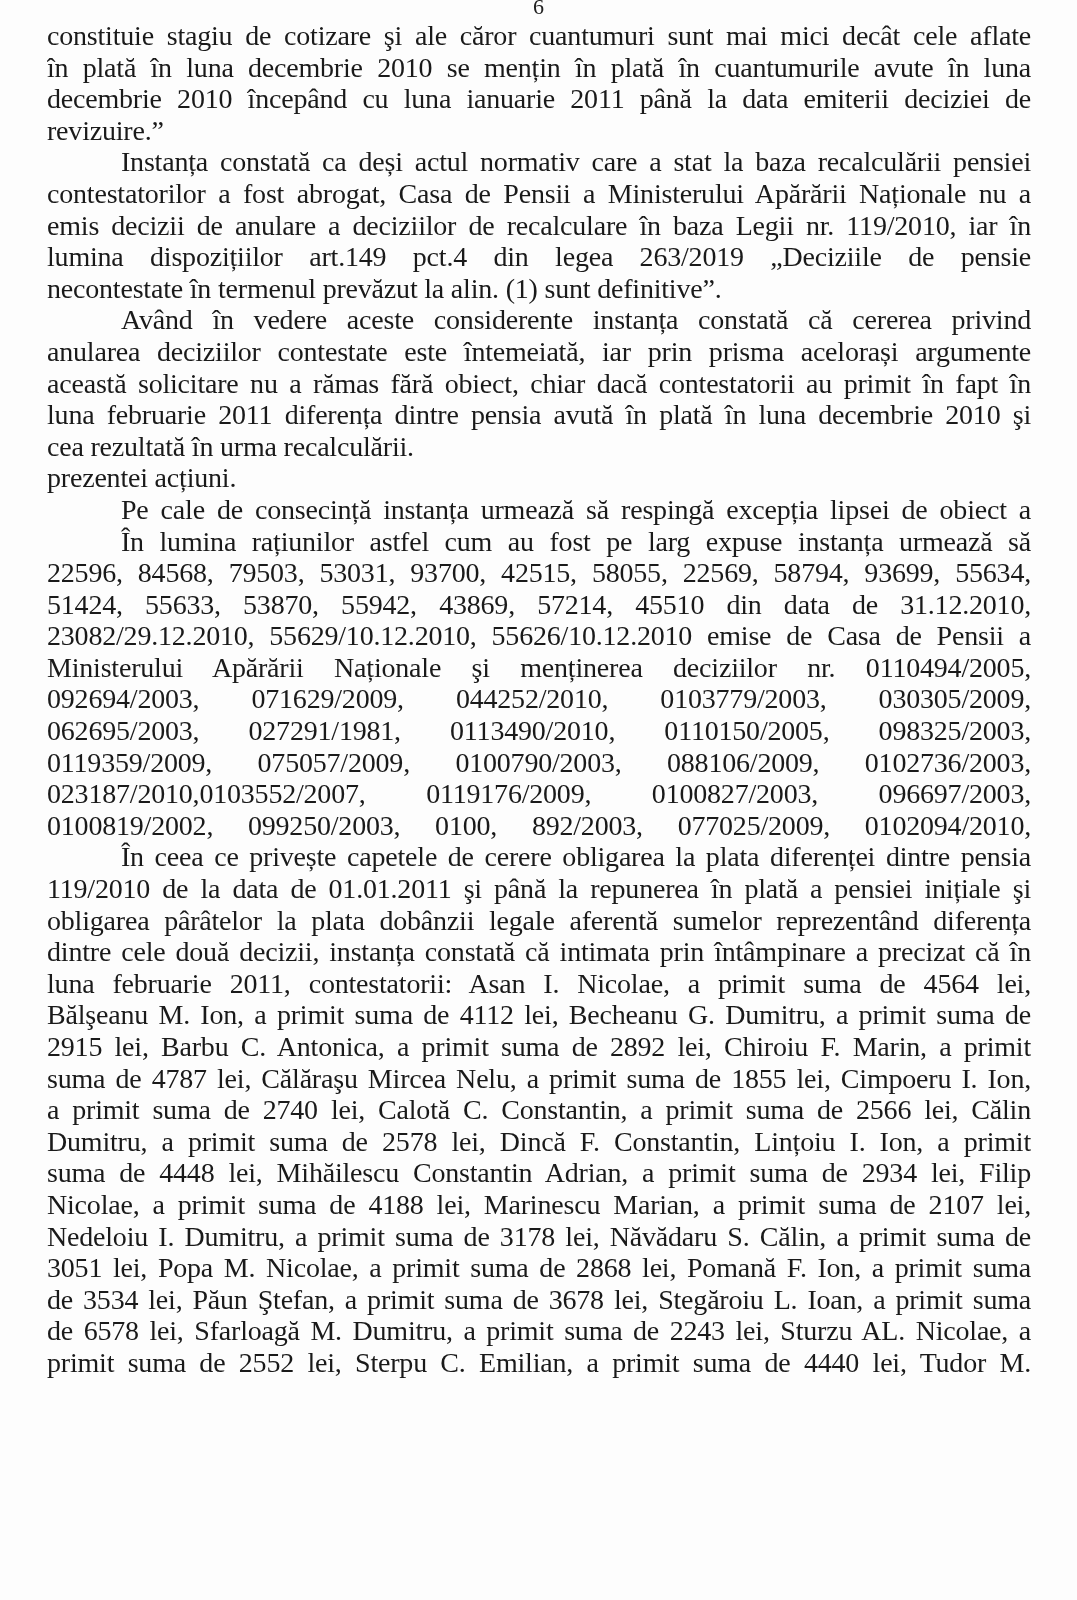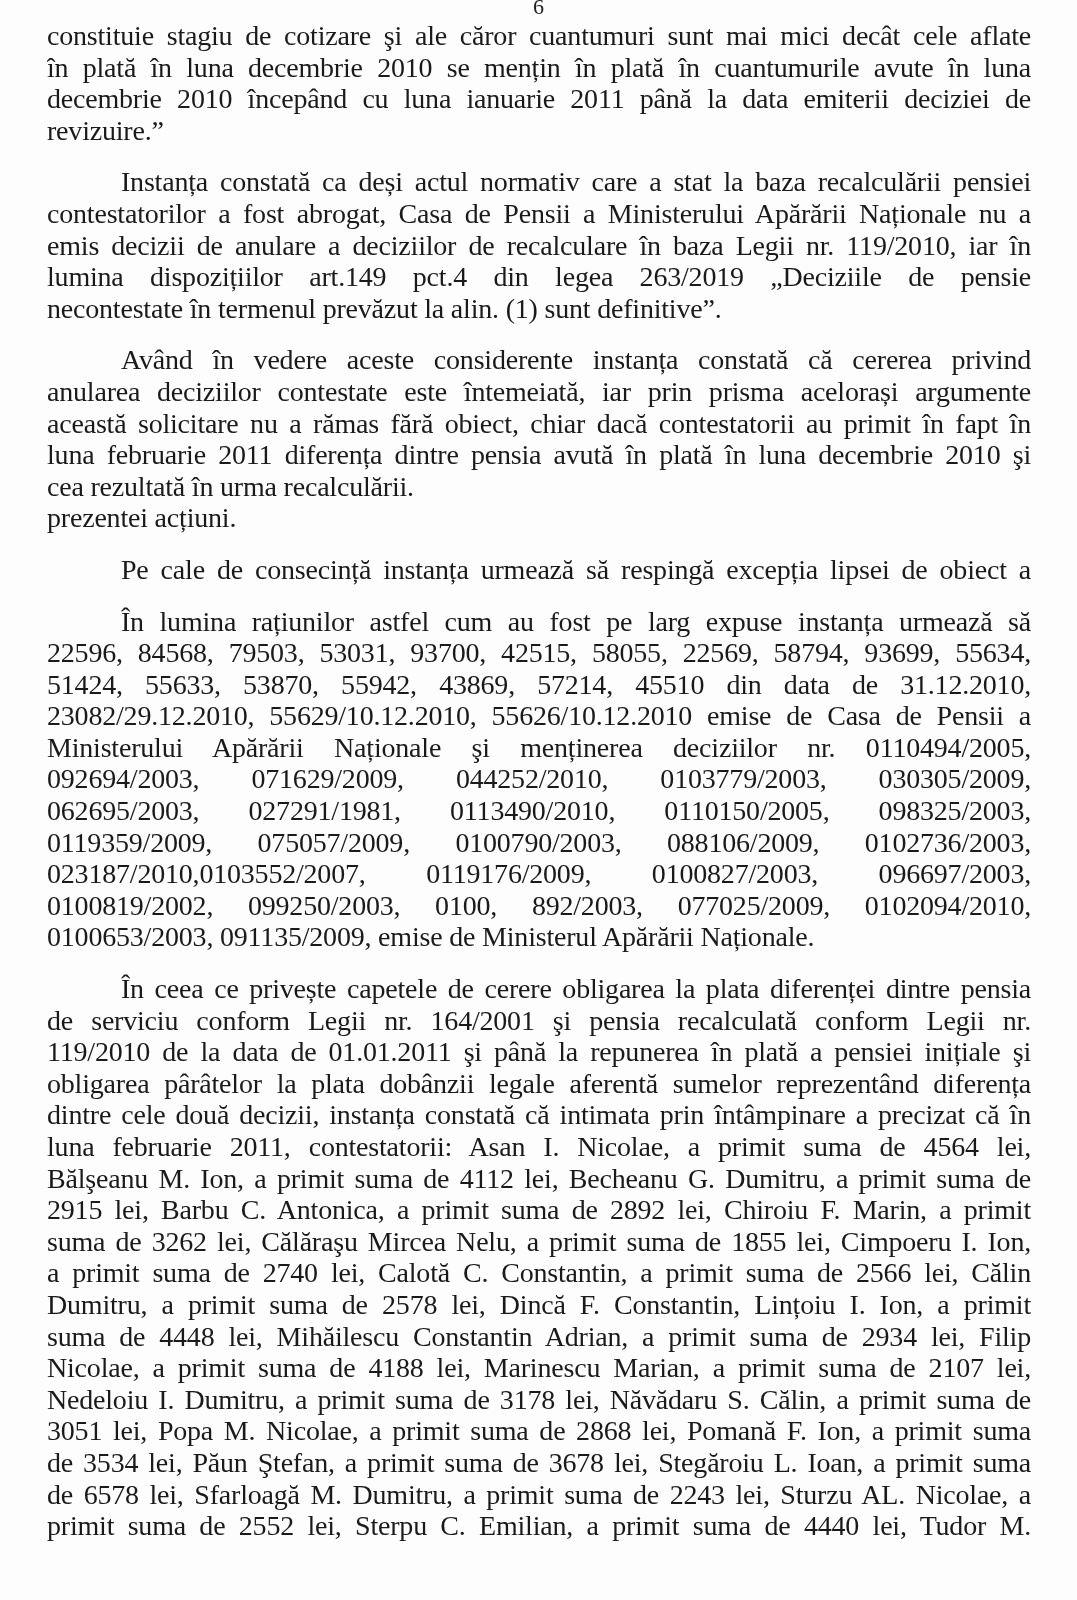--- a/index.html
+++ b/index.html
@@ -15,21 +15,21 @@
   .content {
     position: absolute; left: 47px; top: 20px; width: 984px;
     font-family: "Liberation Serif", serif; font-size: 28px; color: #1a1a1a;
     letter-spacing: -0.2px;
   }
   .line {
     height: 31.6px; line-height: 31.6px; white-space: nowrap;
     text-align: justify; text-align-last: justify; overflow: hidden;
   }
   .line.last { text-align-last: left; }
-  .line.indent { padding-left: 74px; margin-top: 20px; }
+  .line.indent { padding-left: 74px; }
 </style>
 </head>
 <body>
 
 <div class="page">
   <div class="page-number">6</div>
   <div class="content" id="content">
       <div class="paragraph">
         <div class="line">constituie stagiu de cotizare şi ale căror cuantumuri sunt mai mici decât cele aflate</div>
         <div class="line">în plată în luna decembrie 2010 se mențin în plată în cuantumurile avute în luna</div>
@@ -58,32 +58,30 @@
         <div class="line indent">În lumina rațiunilor astfel cum au fost pe larg expuse instanța urmează să</div>
         <div class="line">22596, 84568, 79503, 53031, 93700, 42515, 58055, 22569, 58794, 93699, 55634,</div>
         <div class="line">51424, 55633, 53870, 55942, 43869, 57214, 45510 din data de 31.12.2010,</div>
         <div class="line">23082/29.12.2010, 55629/10.12.2010, 55626/10.12.2010 emise de Casa de Pensii a</div>
         <div class="line">Ministerului Apărării Naționale şi menținerea deciziilor nr. 0110494/2005,</div>
         <div class="line">092694/2003, 071629/2009, 044252/2010, 0103779/2003, 030305/2009,</div>
         <div class="line">062695/2003, 027291/1981, 0113490/2010, 0110150/2005, 098325/2003,</div>
         <div class="line">0119359/2009, 075057/2009, 0100790/2003, 088106/2009, 0102736/2003,</div>
         <div class="line">023187/2010,0103552/2007, 0119176/2009, 0100827/2003, 096697/2003,</div>
         <div class="line">0100819/2002, 099250/2003, 0100, 892/2003, 077025/2009, 0102094/2010,</div>
-        <div class="line last">0100653/2003, 091135/2009, emise de Ministerul Apărării Naționale.</div>
       </div>
       <div class="paragraph">
         <div class="line indent">În ceea ce privește capetele de cerere obligarea la plata diferenței dintre pensia</div>
-        <div class="line">de serviciu conform Legii nr. 164/2001 şi pensia recalculată conform Legii nr.</div>
         <div class="line">119/2010 de la data de 01.01.2011 şi până la repunerea  în  plată a pensiei inițiale şi</div>
         <div class="line">obligarea pârâtelor la plata dobânzii legale aferentă sumelor reprezentând diferența</div>
         <div class="line">dintre cele două decizii, instanța constată că intimata prin întâmpinare a precizat că în</div>
         <div class="line">luna februarie 2011, contestatorii: Asan I. Nicolae, a primit suma de 4564 lei,</div>
         <div class="line">Bălşeanu M. Ion,  a primit suma de 4112 lei, Becheanu G. Dumitru, a primit suma de</div>
         <div class="line">2915 lei, Barbu C. Antonica, a primit suma de 2892 lei, Chiroiu F. Marin, a primit</div>
-        <div class="line">suma de 3262 lei, Călăraşu Mircea Nelu, a primit suma de 1855 lei, Cimpoeru I. Ion,</div>
+        <div class="line">suma de 4787 lei, Călăraşu Mircea Nelu, a primit suma de 1855 lei, Cimpoeru I. Ion,</div>
         <div class="line">a primit suma de 2740 lei, Calotă C. Constantin, a primit suma de 2566 lei, Călin</div>
         <div class="line">Dumitru, a primit suma de 2578 lei, Dincă F. Constantin,  Lințoiu I. Ion, a primit</div>
         <div class="line">suma de 4448 lei, Mihăilescu Constantin Adrian, a primit suma de 2934  lei, Filip</div>
         <div class="line">Nicolae, a primit suma de 4188 lei, Marinescu Marian, a primit suma de 2107 lei,</div>
         <div class="line">Nedeloiu I. Dumitru, a primit suma de 3178  lei, Năvădaru S. Călin, a primit suma de</div>
         <div class="line">3051 lei, Popa M. Nicolae, a primit suma de 2868  lei, Pomană F. Ion, a primit suma</div>
         <div class="line">de 3534 lei,  Păun Ştefan, a primit suma de 3678 lei, Stegăroiu L. Ioan, a primit suma</div>
         <div class="line">de 6578 lei, Sfarloagă M. Dumitru, a primit suma de 2243 lei, Sturzu AL. Nicolae, a</div>
         <div class="line">primit suma de 2552 lei, Sterpu C. Emilian, a primit suma de 4440 lei, Tudor M.</div>
       </div>

